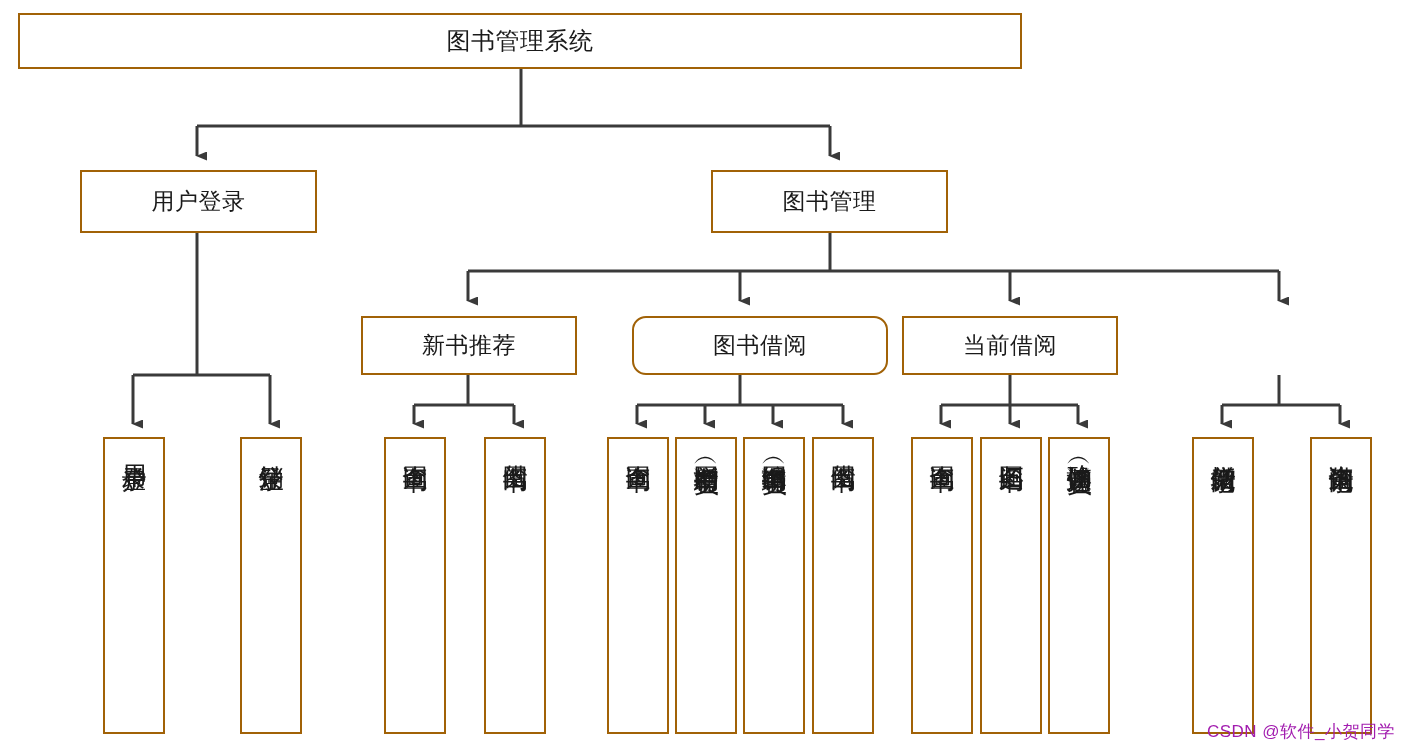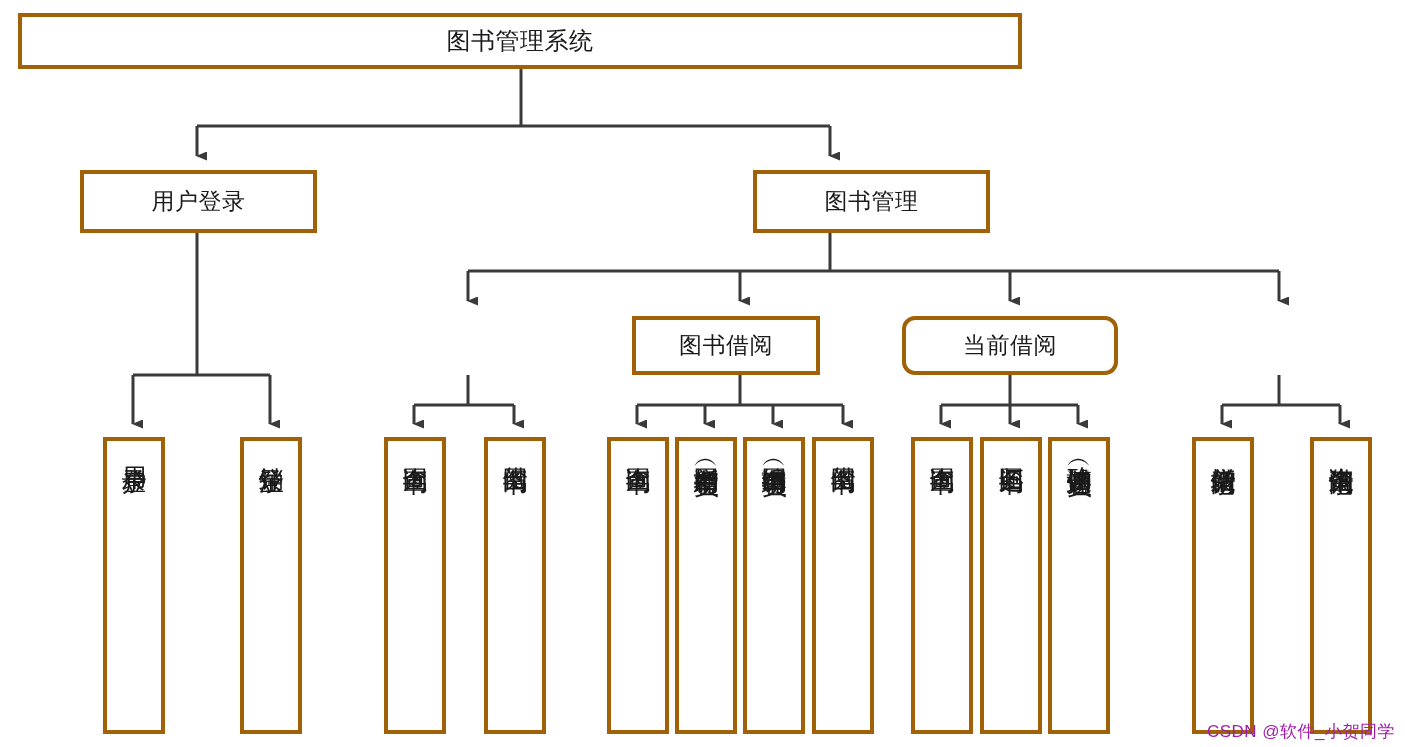--- a/index.html
+++ b/index.html
@@ -22,21 +22,21 @@
     left: 0;
     top: 0;
     width: 1405px;
     height: 747px;
     pointer-events: none;
   }
   .node {
     position: absolute;
     box-sizing: border-box;
     background: #ffffff;
-    border: 4px solid #a16207;
+    border: 2px solid #a16207;
     display: flex;
     align-items: center;
     justify-content: center;
     color: #1a1a1a;
   }
   .node.horiz {
     font-size: 23px;
     letter-spacing: 0.5px;
     line-height: 1.2;
   }
@@ -122,28 +122,31 @@
     </g>
   </svg>
 
   <div class="node horiz root" style="left:18px; top:13px; width:1004px; height:56px;">
     <span>图书管理系统</span>
   </div>
 
   <div class="node horiz" style="left:80px; top:170px; width:237px; height:63px;">
     <span>用户登录</span>
   </div>
-  <div class="node horiz" style="left:711px; top:170px; width:237px; height:63px;margin-left:42px;">
+  <div class="node horiz" style="left:711px; top:170px; width:237px; height:63px;">
     <span>图书管理</span>
   </div>
 
-  <div class="node horiz" style="left:632px; top:316px; width:188px; height:59px;">
+  <div class="node horiz" style="left:361px; top:316px; width:216px; height:59px;">
+    <span>新书推荐</span>
+  </div>
+  <div class="node horiz" style="left:632px; top:316px; width:256px; height:59px;border-radius:14px;">
     <span>图书借阅</span>
   </div>
-  <div class="node horiz" style="left:902px; top:316px; width:216px; height:59px;border-radius:13px;">
+  <div class="node horiz" style="left:902px; top:316px; width:216px; height:59px;">
     <span>当前借阅</span>
   </div>
 
   <div class="node vert" style="left:103px; top:437px; width:62px; height:297px;">
     <span class="vlabel">用户登录</span>
   </div>
   <div class="node vert" style="left:240px; top:437px; width:62px; height:297px;">
     <span class="vlabel">注销登录</span>
   </div>
 

